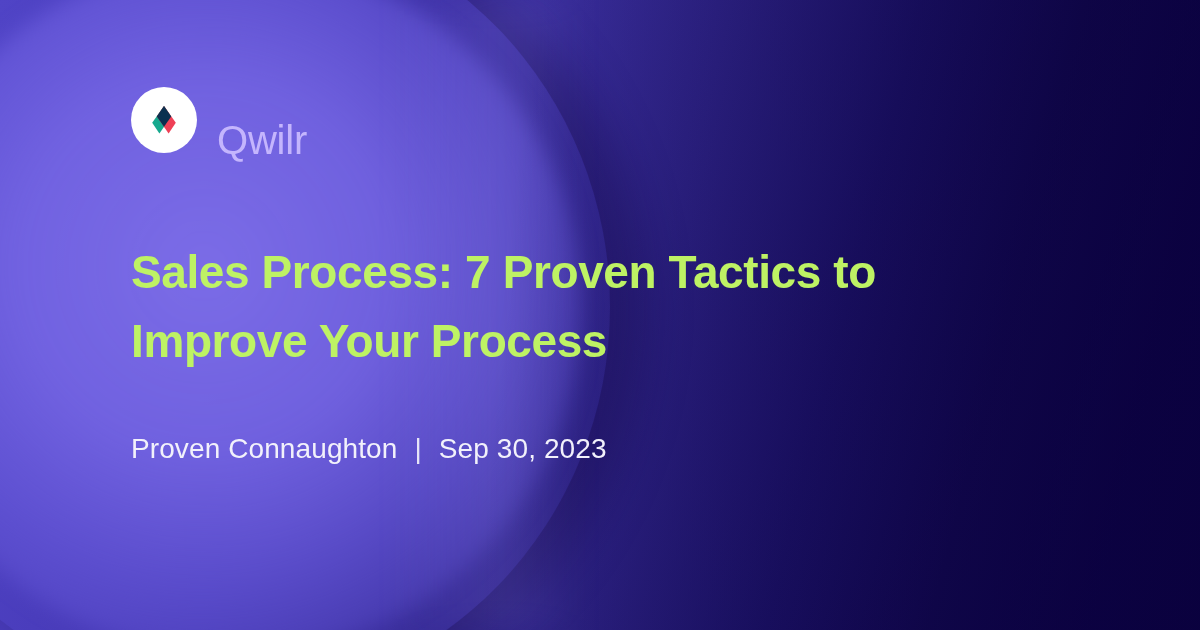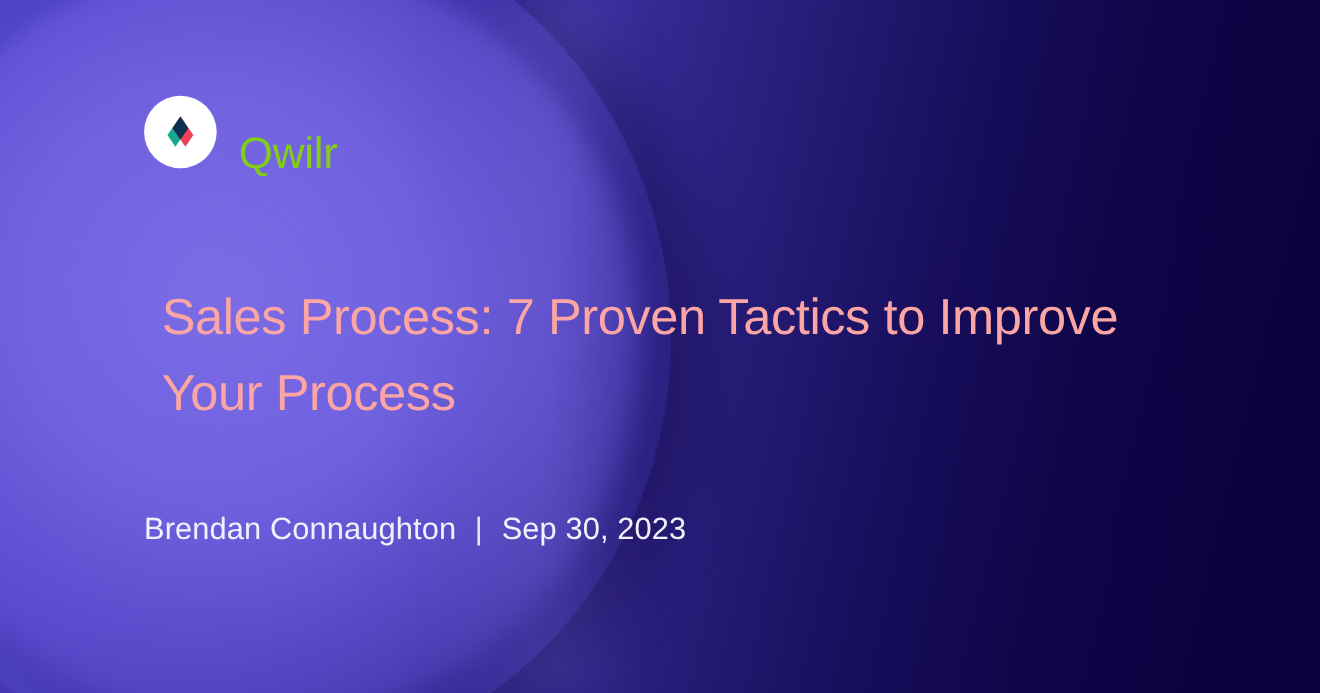--- a/index.html
+++ b/index.html
@@ -121,36 +121,36 @@
     border-radius: 50%;
     background: #ffffff;
     display: flex;
     align-items: center;
     justify-content: center;
     flex: 0 0 auto;
   }
   .brand-mark svg { display: block; }
 
   .brand-name {
-    color: #84cc16;
+    color: #c4b5fd;
     font-size: 40px;
     font-weight: 500;
     letter-spacing: -0.2px;
     line-height: 1;
     white-space: nowrap;
     margin-top: 40px;
   }
 
   .headline {
-    margin: 16px;
+    margin: 0;
     padding-top: 78px;
     max-width: 880px;
-    color: #fca5a5;
+    color: #bef264;
     font-size: 46px;
-    font-weight: 400;
+    font-weight: 700;
     line-height: 69px;
     letter-spacing: -0.4px;
   }
 
   .byline {
     padding-top: 59px;
     display: flex;
     align-items: center;
     color: #f2f1fb;
     font-size: 28px;
@@ -189,19 +189,19 @@
             <path d="M20 6 L27.2 16.6 L20 26.8 L12.8 16.6 Z" fill="#0a3050"></path>
           </svg>
         </span>
       </div>
       <div class="brand-name">Qwilr</div>
     </div>
 
     <h1 class="headline">Sales Process: 7 Proven Tactics to Improve Your Process</h1>
 
     <div class="byline">
-      <span>Brendan Connaughton</span>
+      <span>Proven Connaughton</span>
       <span class="byline-sep">|</span>
       <span>Sep 30, 2023</span>
     </div>
 
   </div>
 </div>
 
 </body></html>

